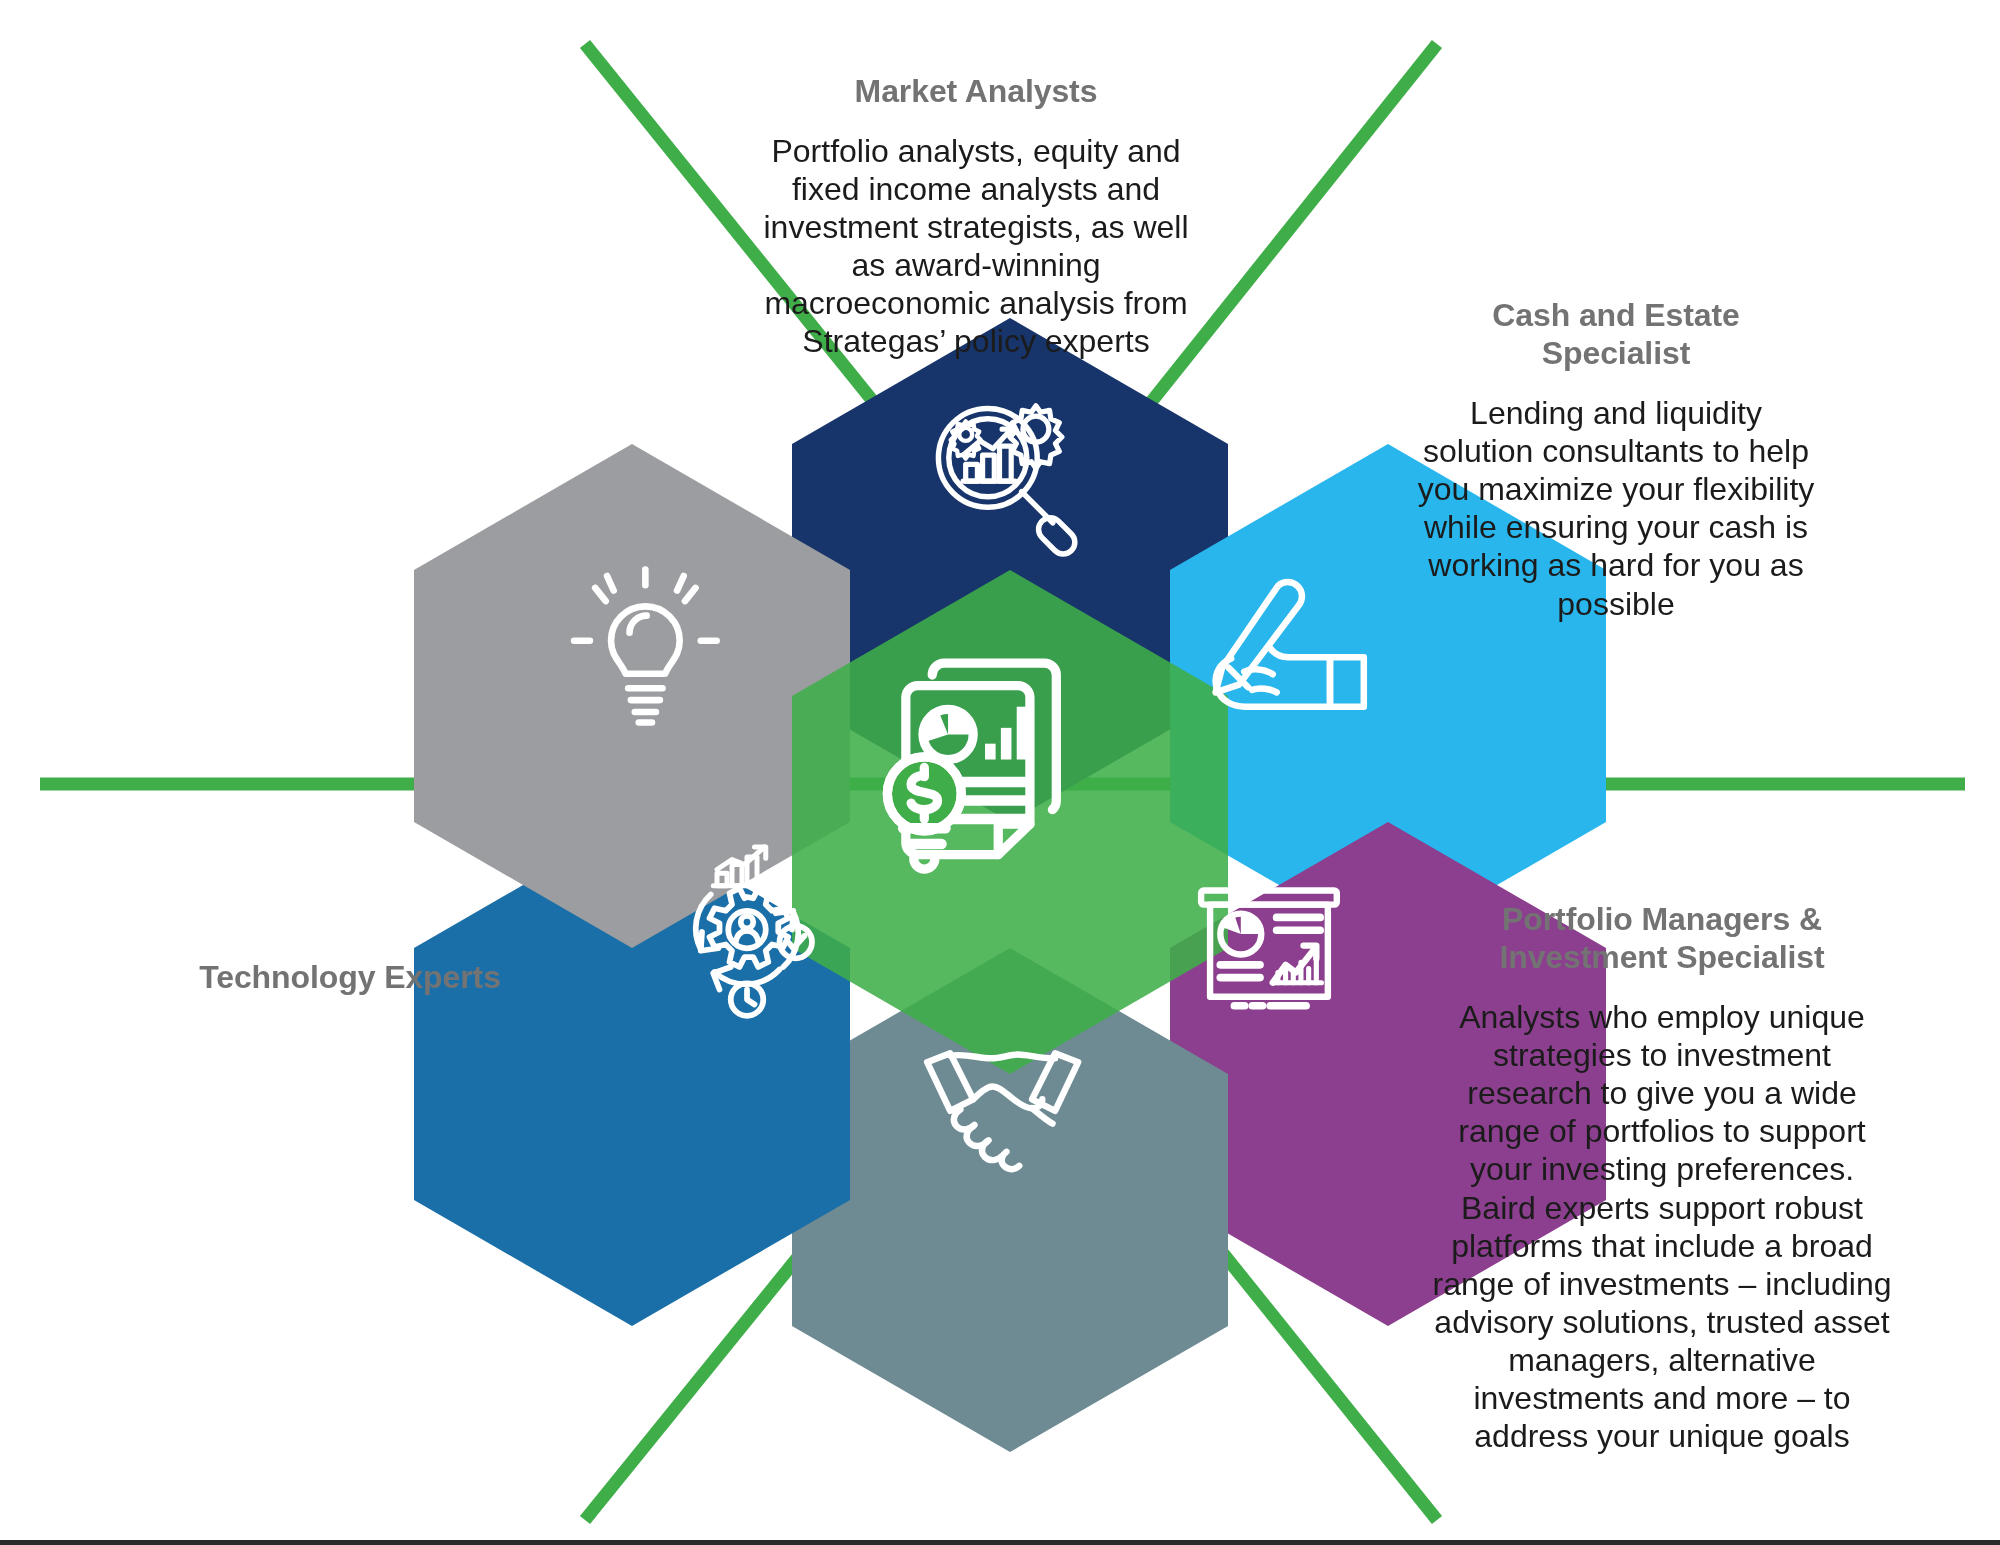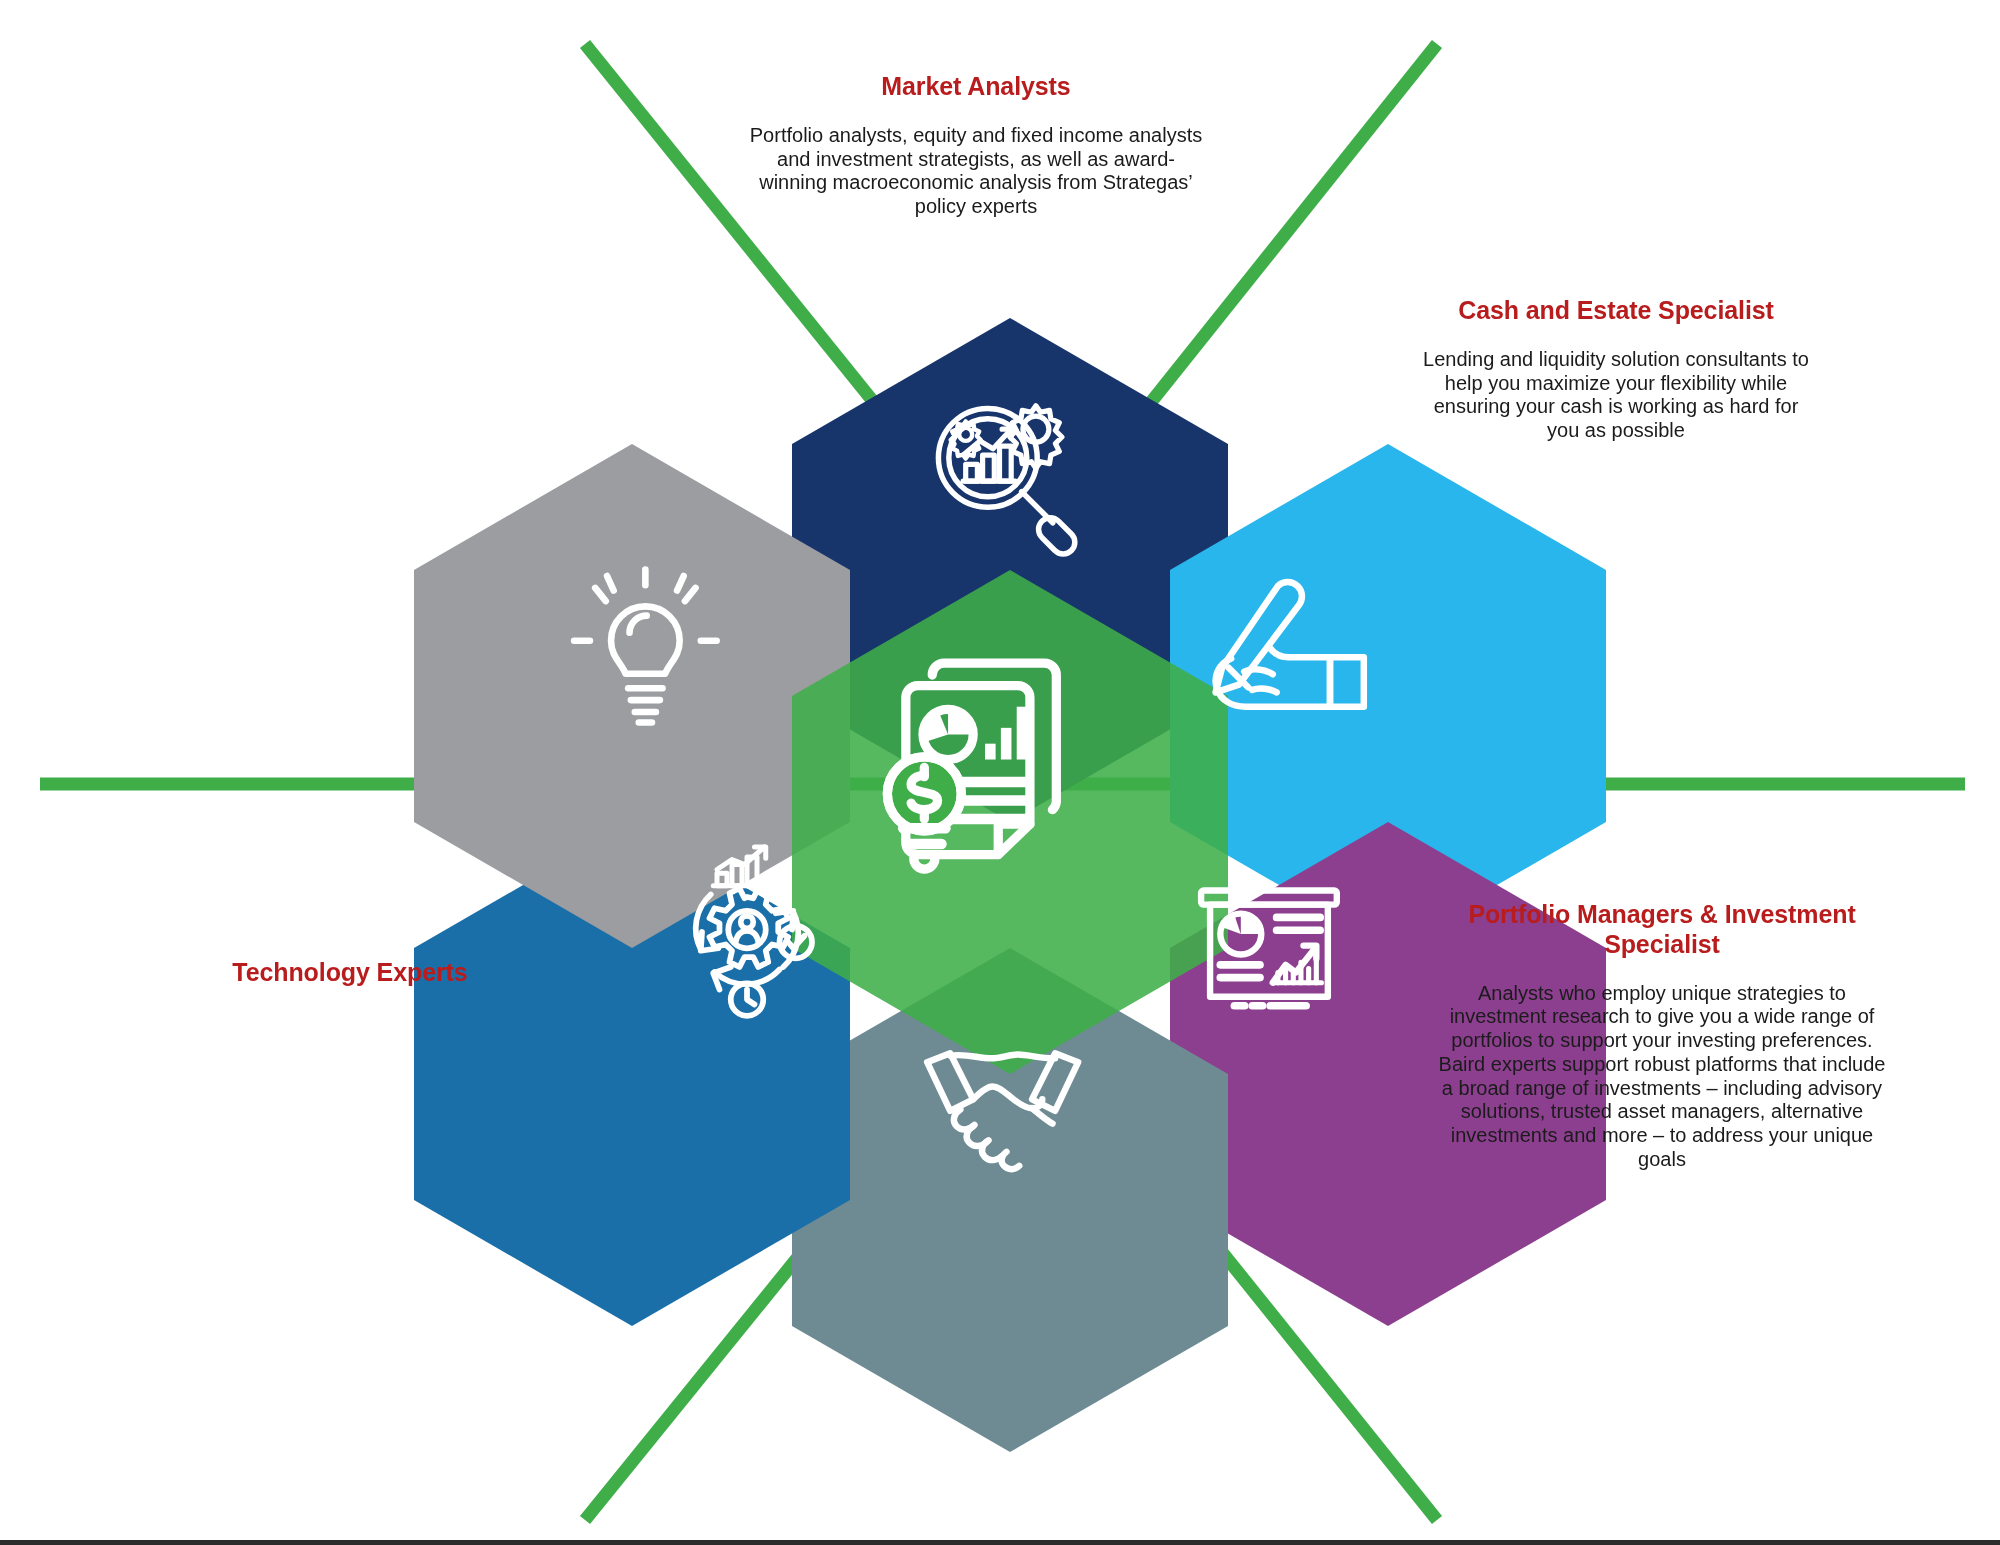--- a/index.html
+++ b/index.html
@@ -16,28 +16,28 @@
   
   #lines{position:absolute;left:0;top:0;width:2000px;height:1545px;}
 
   
   #hexes{position:absolute;left:0;top:0;width:2000px;height:1545px;}
 
   
   .block{position:absolute;text-align:center;}
   .block .title{
     font-weight:bold;
-    font-size:25px;
+    font-size:32px;
     line-height:1.19;
     letter-spacing:-0.1px;
-    color:#b91c1c;
+    color:#737373;
     margin:0 0 22px 0;
   }
   .block .body{
-    font-size:20px;
+    font-size:32px;
     line-height:1.19;
     color:#1b1b1b;
     margin:0;
   }
 
   #blk-market       {left:746px; top:72px;  width:460px;}
   #blk-cash         {left:1416px;top:296px; width:400px;}
   #blk-portfolio    {left:1420px;top:900px; width:460px;margin-left:12px;}
   #blk-partners     {left:740px; top:1200px;width:500px;}
   #blk-technology   {left:170px; top:958px; width:360px;}

